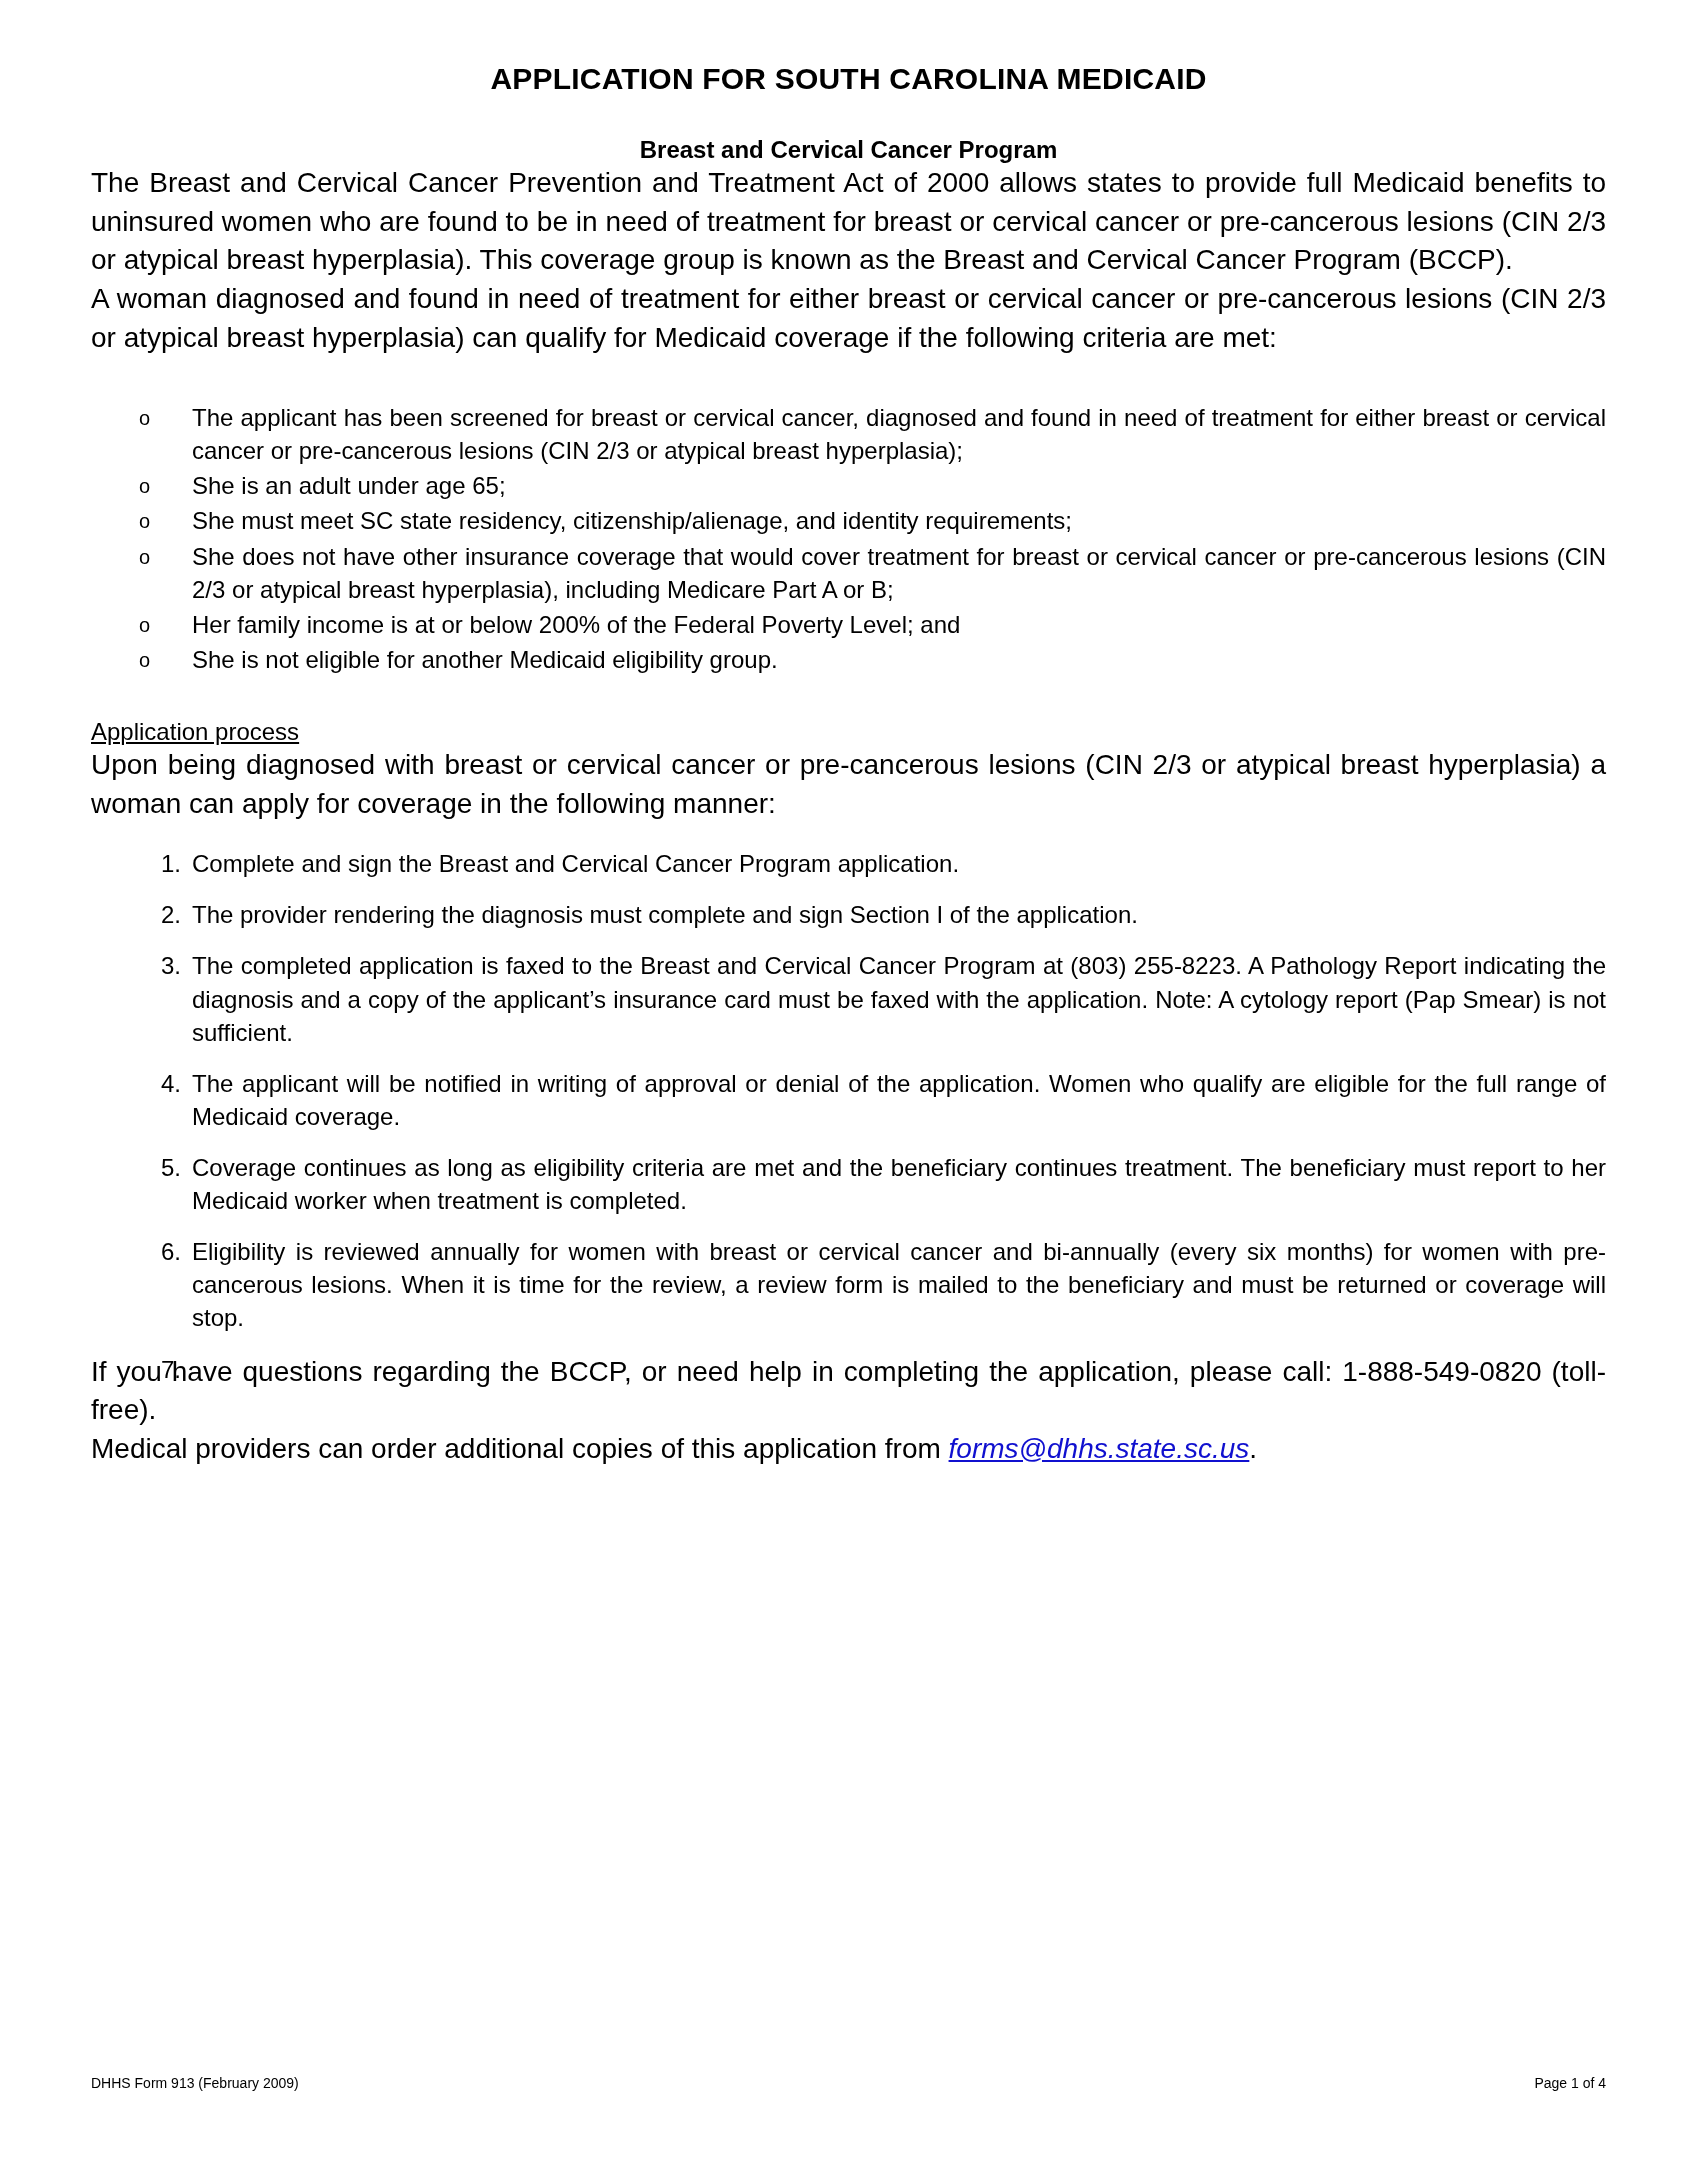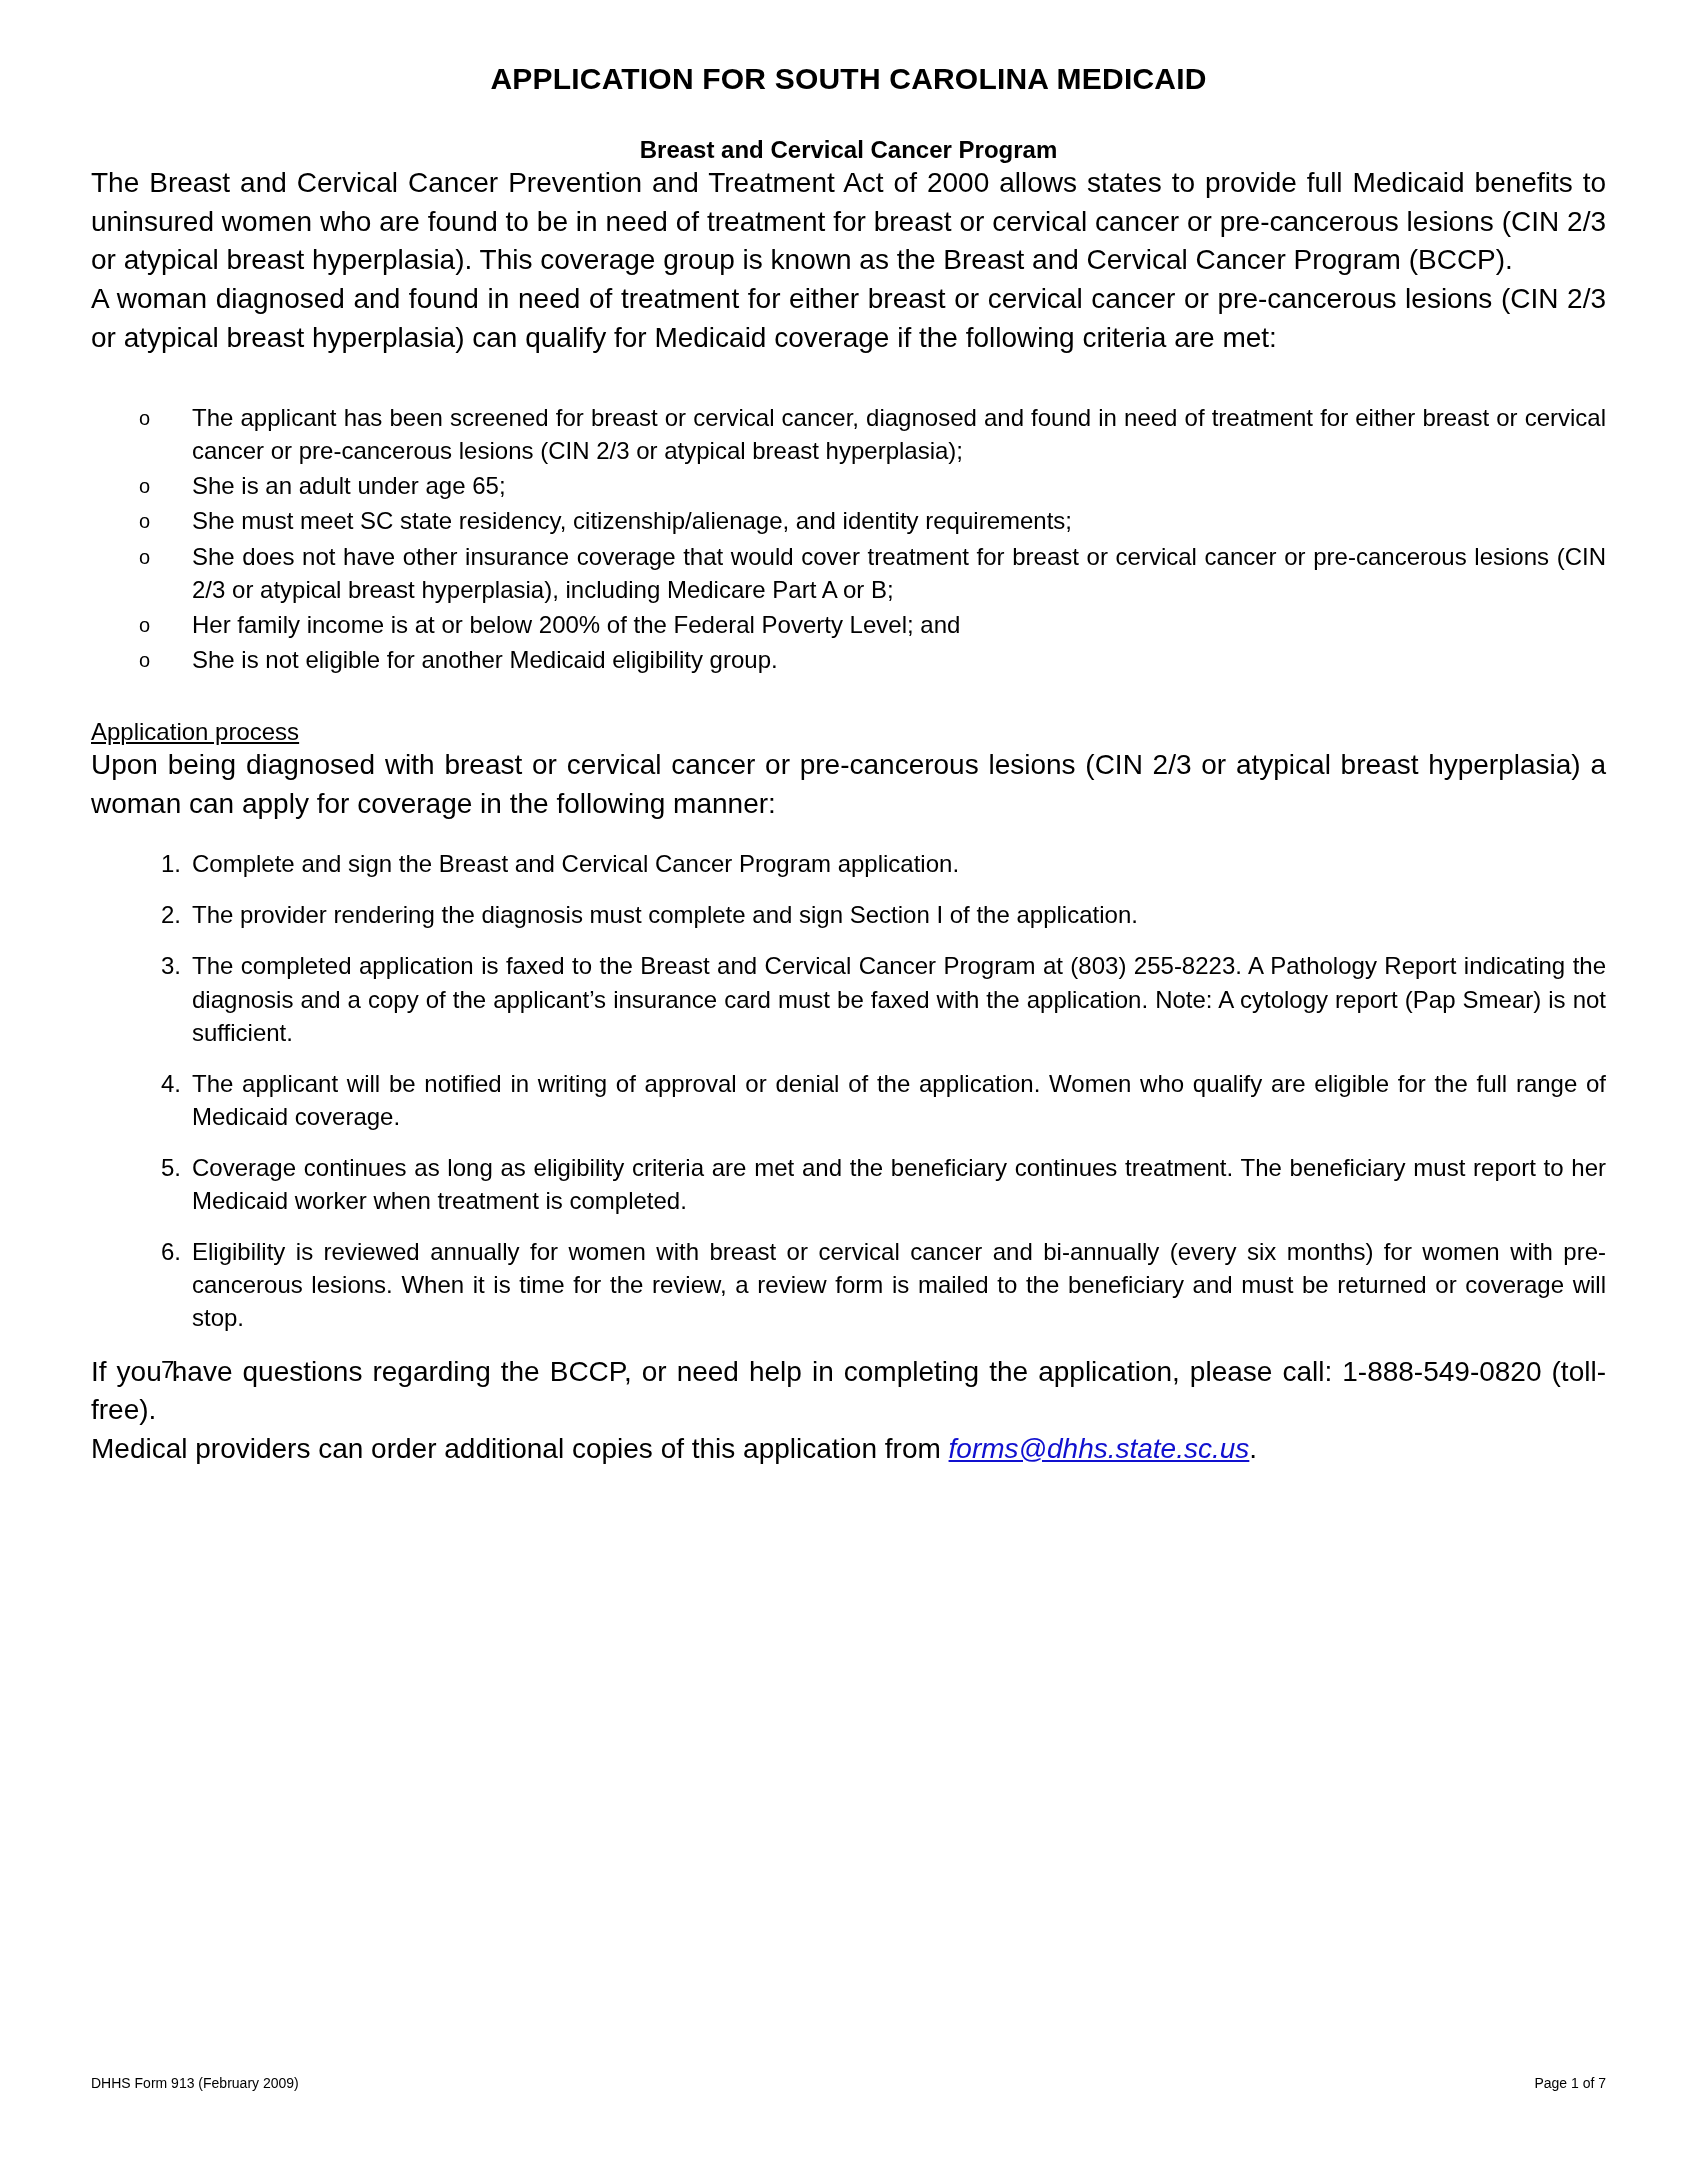--- a/index.html
+++ b/index.html
@@ -190,17 +190,17 @@
       <span class="num">7.</span>
     </li>
   </ol>
 
   <p class="body para-questions">If you have questions regarding the BCCP, or need help in completing the application, please call: 1-888-549-0820 (toll-free).</p>
 
   <p class="body para-order"><span>Medical providers can order additional copies of this application from </span><a class="email-link" href="#">forms@dhhs.state.sc.us</a><span>.</span></p>
 
   <div class="footer">
     <span>DHHS Form 913 (February 2009)</span>
-    <span>Page 1 of 7</span>
+    <span>Page 1 of 4</span>
   </div>
 
 </div>
 
 
 </body></html>

